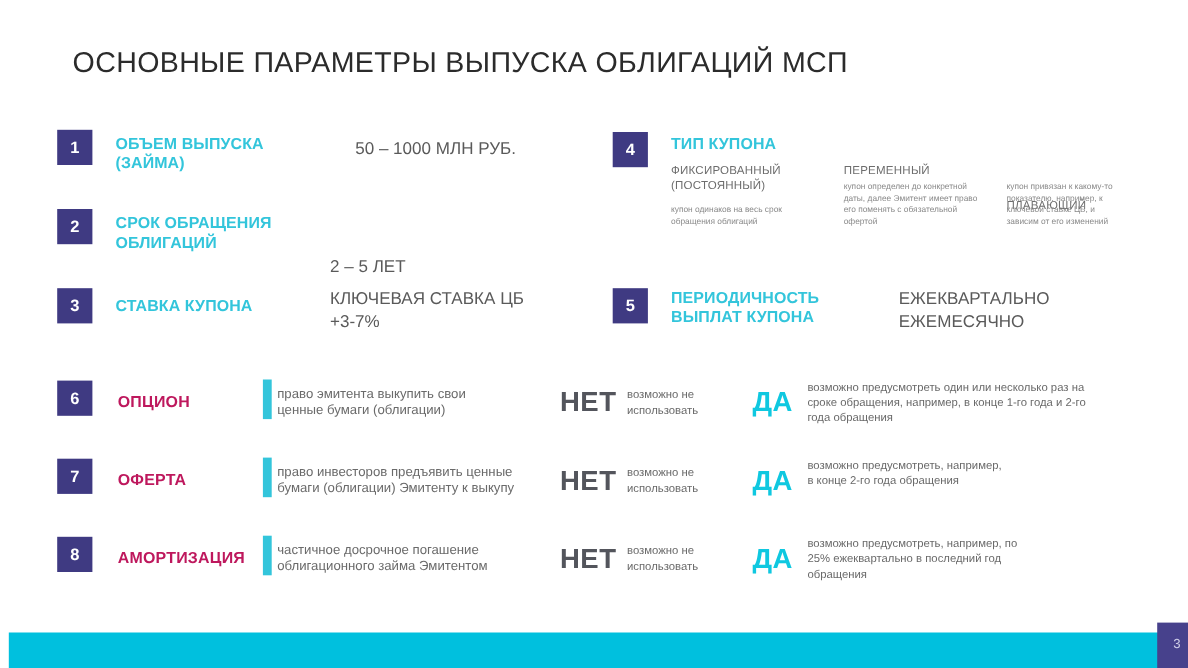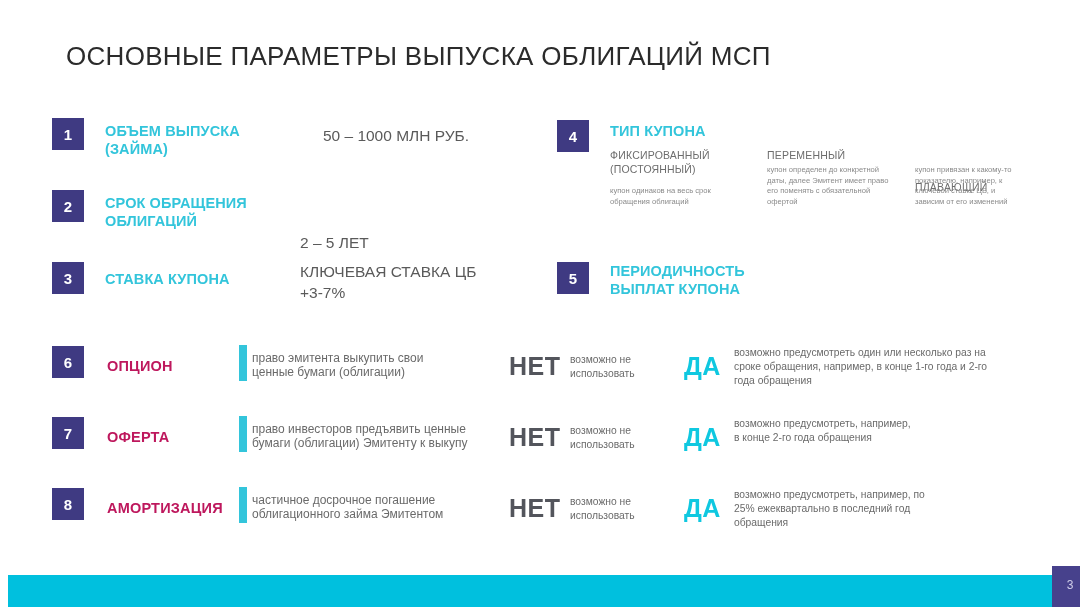--- a/index.html
+++ b/index.html
@@ -114,20 +114,21 @@
   <div class="sub-body" style="left:598px; top:174px; width:110px;">купон одинаков на весь срок обращения облигаций</div>
 
   <div class="sub-head" style="left:755px; top:136px; width:140px;">ПЕРЕМЕННЫЙ</div>
   <div class="sub-body" style="left:755px; top:153px; width:130px;">купон определен до конкретной даты, далее Эмитент имеет право его поменять с обязательной офертой</div>
 
   <div class="sub-head" style="left:903px; top:136px; width:140px;margin-top:32px;">ПЛАВАЮЩИЙ</div>
   <div class="sub-body" style="left:903px; top:153px; width:115px;">купон привязан к какому-то показателю, например, к ключевой ставке ЦБ, и зависим от его изменений</div>
 
   <div class="badge" style="left:549px; top:254px;">5</div>
   <div class="param-title" style="left:598px; top:250px; width:190px;">ПЕРИОДИЧНОСТЬ ВЫПЛАТ КУПОНА</div>
+  <div class="param-value" style="left:805px; top:249px; width:190px;">ЕЖЕКВАРТАЛЬНО ЕЖЕМЕСЯЧНО</div>
 
   <div class="badge" style="left:44px; top:338px;">6</div>
   <div class="row-title" style="left:95px; top:346px;">ОПЦИОН</div>
   <div class="divider" style="left:231px; top:337px; height:36px;"></div>
   <div class="row-desc" style="left:240px; top:339px; width:190px;">право эмитента выкупить свои ценные бумаги (облигации)</div>
   <div class="answer-no" style="left:497px; top:340px;">НЕТ</div>
   <div class="answer-text" style="left:558px; top:341px; width:90px;">возможно не использовать</div>
   <div class="answer-yes" style="left:672px; top:340px;">ДА</div>
   <div class="answer-text" style="left:722px; top:334px; width:262px;">возможно предусмотреть один или несколько раз на сроке обращения, например, в конце 1-го года и 2-го года обращения</div>
 

